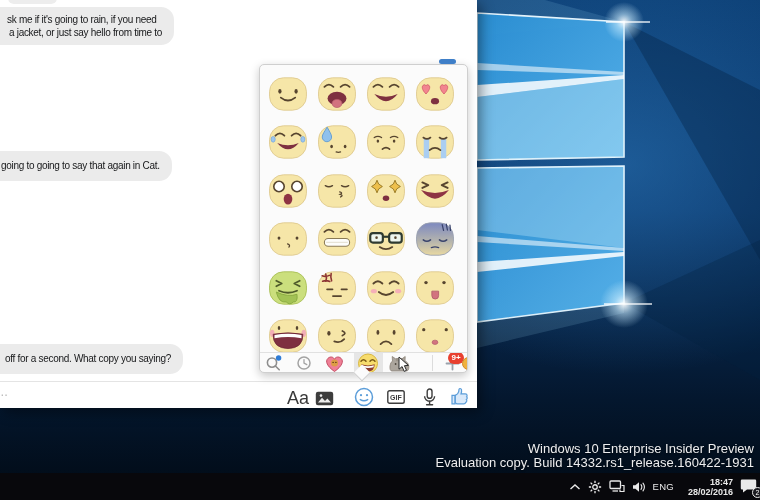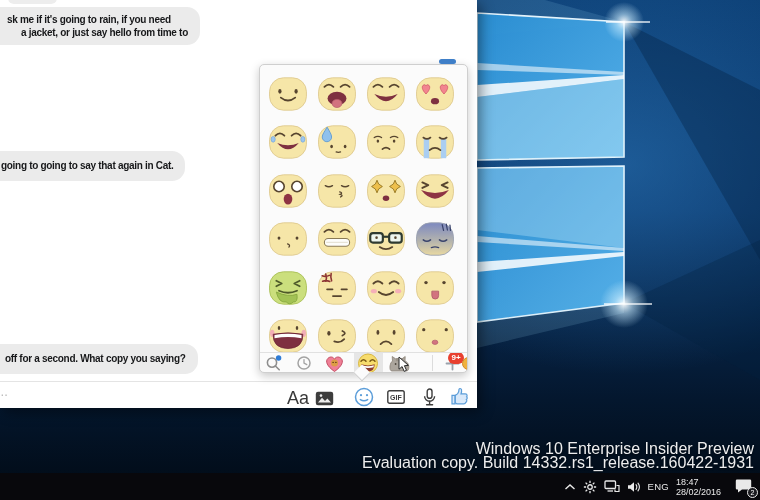--- a/index.html
+++ b/index.html
@@ -4,42 +4,42 @@
 <style>
   html,body{margin:0;padding:0;background:#000;}
   *{box-sizing:border-box;}
   #screen{position:relative;width:760px;height:500px;overflow:hidden;
     font-family:"Liberation Sans",sans-serif;-webkit-font-smoothing:antialiased;}
 
   
   #wallpaper{position:absolute;inset:0;}
   #wallpaper svg{position:absolute;inset:0;}
   #watermark{position:absolute;right:6px;bottom:31px;text-align:right;
-    color:rgba(255,255,255,.93);font-size:16px;line-height:13.5px;
+    color:rgba(255,255,255,.93);font-size:13px;line-height:13.5px;
     text-shadow:0 1px 2px rgba(0,0,0,.55);margin-top:17px;}
 
   
   #taskbar{position:absolute;left:0;right:0;bottom:0;height:27px;background:#08080c;}
-  #tray{position:absolute;right:0;top:0;bottom:0;display:flex;align-items:center;gap:7px;padding-right:5px;color:#e9e9e9;}
+  #tray{position:absolute;right:0;top:0;bottom:0;display:flex;align-items:center;gap:7px;color:#e9e9e9;}
   #tray .ticon{display:flex;align-items:center;justify-content:center;}
   #tray-lang{font-size:9.5px;letter-spacing:.3px;}
-  #tray-clock{font-size:9px;line-height:10px;text-align:left;min-width:52px;}
+  #tray-clock{font-size:9px;line-height:10px;text-align:right;min-width:52px;font-weight:bold;}
   #action-wrap{position:relative;width:20px;height:17px;}
   #action-badge{position:absolute;right:-3px;bottom:-3px;width:11px;height:11px;border-radius:50%;
     background:#1b1b20;border:1px solid #e9e9e9;color:#fff;font-size:7px;line-height:9px;text-align:center;}
 
   
   #app-window{position:absolute;left:0;top:0;width:477px;height:408px;background:#fff;
     box-shadow:4px 4px 12px rgba(0,0,0,.42);}
   .bubble{position:absolute;background:#ebebeb;border-radius:13px;color:#17181a;
     font-size:10px;letter-spacing:-.3px;line-height:13.5px;white-space:nowrap;}
-  .bubble span{display:block;font-weight:bold;}
+  .bubble span{display:block;}
   #bubble-partial{position:absolute;left:8px;top:-9px;width:49px;height:13px;border-radius:6px;background:#ededed;}
   #bubble-1{left:-70px;top:7px;padding:5.5px 12px 5.5px 77px;}
-  #bubble-1 span + span{margin-left:14px;text-align:right;}
+  #bubble-1 span + span{margin-left:2px;text-align:right;}
   #bubble-2{left:-70px;top:151px;padding:8px 12px 8px 71px;}
   #bubble-3{left:-70px;top:344px;padding:8px 12px 8px 75px;}
   #compose-divider{position:absolute;left:0;top:381px;width:477px;height:1px;background:#e4e4e4;}
   #compose-text{position:absolute;left:-3px;top:384px;color:#b9b9b9;font-size:13px;}
   .cicon{position:absolute;display:flex;align-items:center;justify-content:center;}
   #fmt-label{left:287px;top:388px;font-size:18px;color:#3a3a3a;}
 
   
   #sticker-panel{position:absolute;left:259px;top:64px;width:209px;height:309px;background:#fbfbfb;
     border:1px solid #cfcfcf;border-radius:5px;box-shadow:0 3px 10px rgba(0,0,0,.22);}

